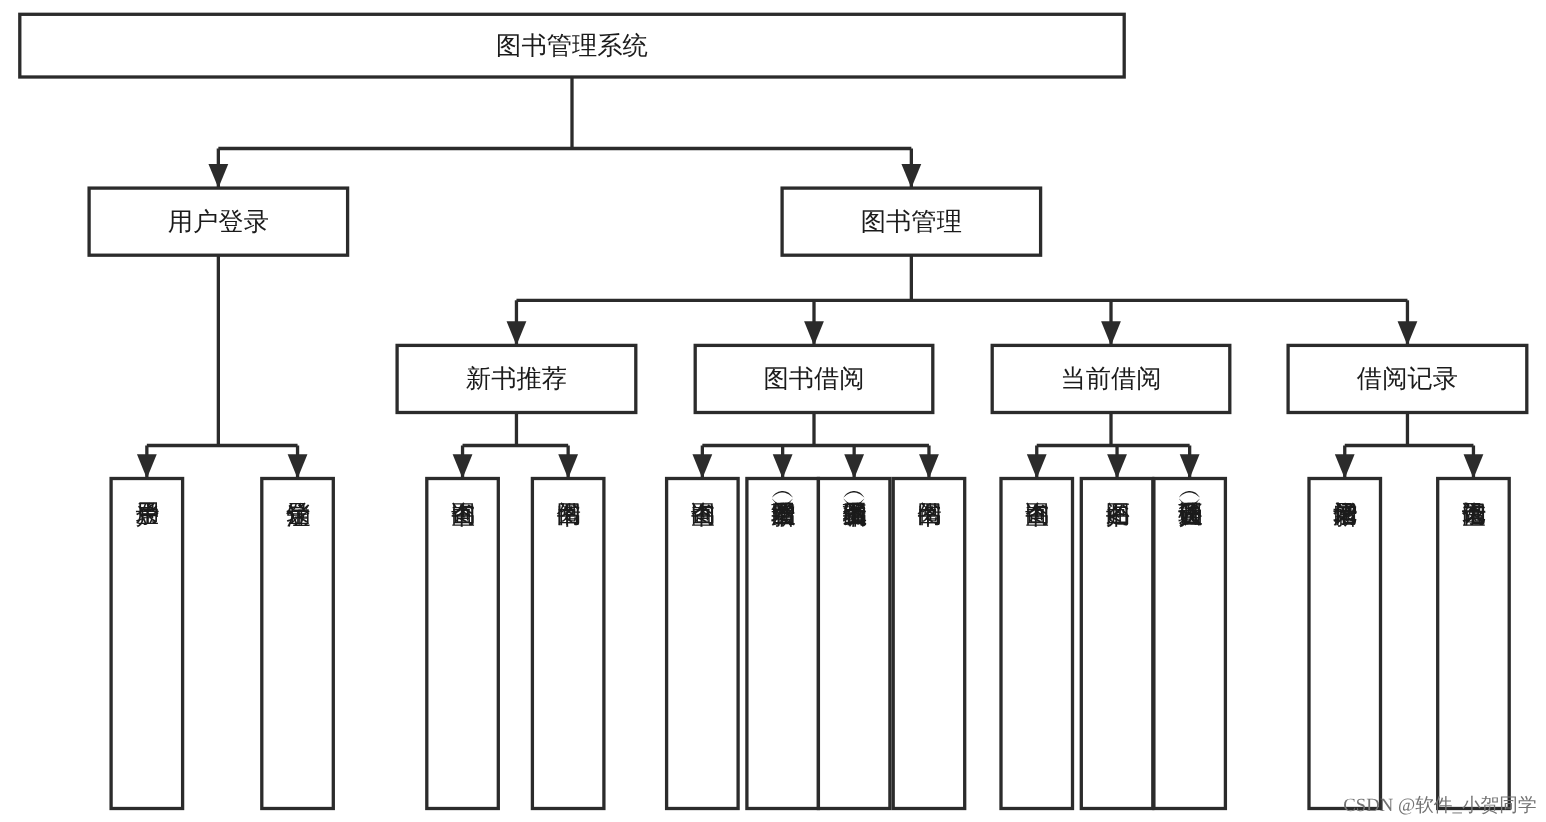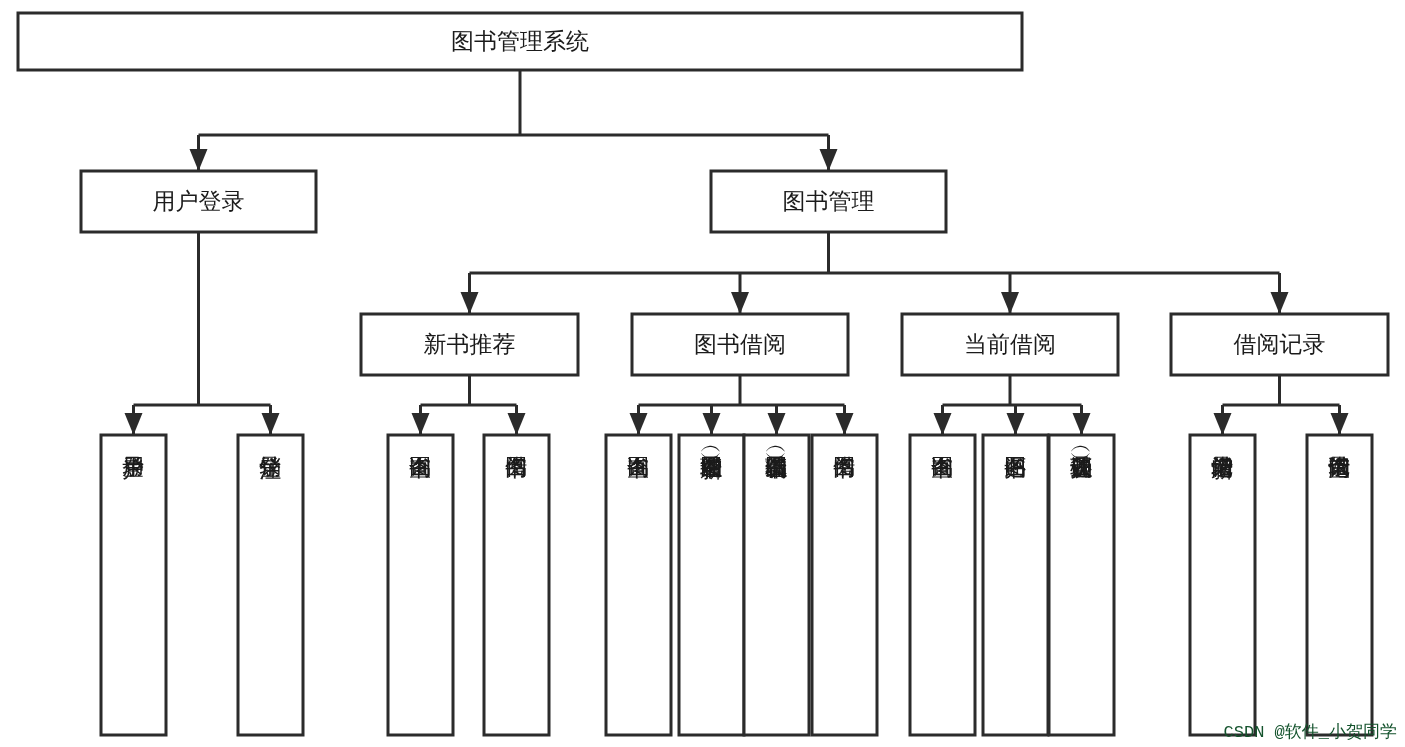--- a/index.html
+++ b/index.html
@@ -23,22 +23,22 @@
     font-family:"DejaVu Sans","Liberation Sans",sans-serif;
     font-size:22px;line-height:1.06;color:#1b1b1b;
     writing-mode:vertical-rl;text-orientation:upright;
     white-space:nowrap;
     width:100%;height:100%;
     display:flex;align-items:center;justify-content:flex-start;
     letter-spacing:0px;
   }
   .watermark{
     position:absolute;right:8px;bottom:4px;
-    font-family:Liberation Mono, monospace;
-    font-size:17px;color:#14532d;white-space:nowrap;user-select:none;margin-left:32px;
+    font-family:Liberation Serif, serif;
+    font-size:17px;color:#737373;white-space:nowrap;user-select:none;margin-left:32px;
   }
 </style>
 </head>
 <body>
 
 <div id="diagram-root">
   <svg id="diagram-svg" viewBox="0 0 1405 747">
     <g id="connectors-layer">
         <line x1="520" y1="70" x2="520" y2="135" class="connector"></line>
         <line x1="198.5" y1="135" x2="828.5" y2="135" class="connector"></line>

